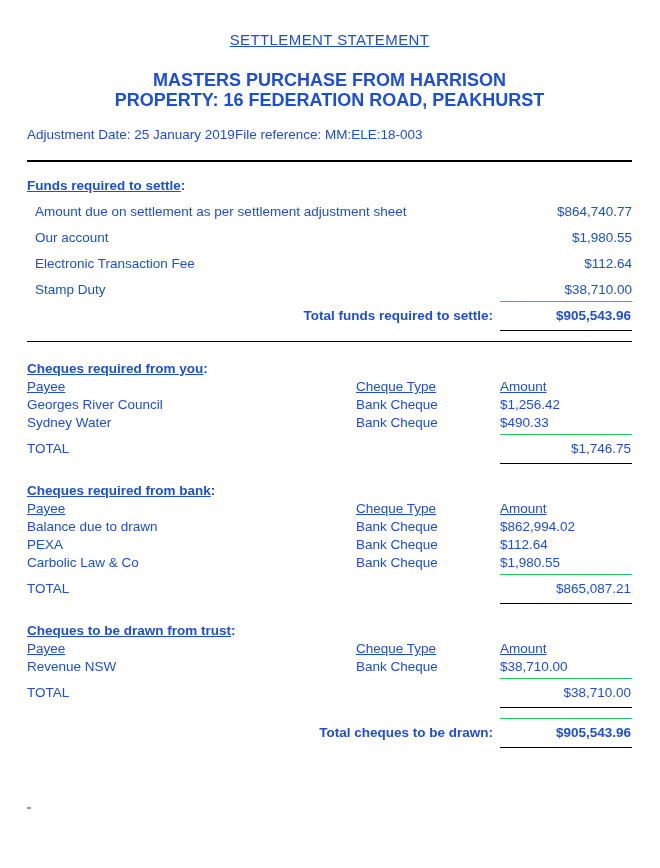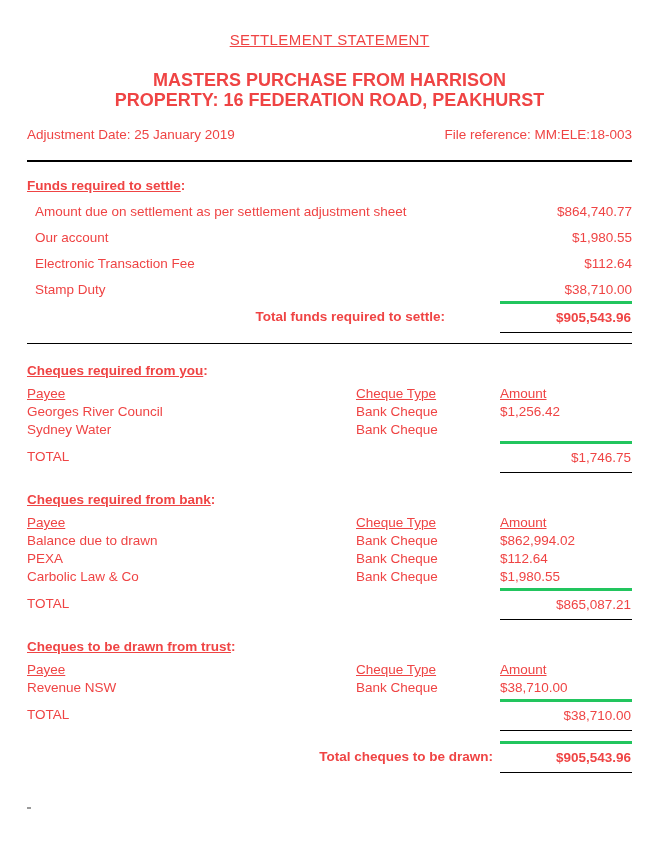--- a/index.html
+++ b/index.html
@@ -1,51 +1,51 @@
 <!DOCTYPE html>
 <html><head>
 <meta charset="utf-8">
 <style>
   * { margin:0; padding:0; box-sizing:border-box; }
   html,body { background:#ffffff; }
   .page {
     position:relative;
     width:660px; height:868px;
     background:#ffffff;
-    color:#ef4444;
+    color:#1d4ed8;
     font-family:"Liberation Sans", sans-serif;
     font-size:13.5px;
     line-height:18px;
     padding:30px 28px 0 27px;
     overflow:hidden;
   }
   .u { text-decoration:underline; }
   .b { font-weight:bold; }
   .center { text-align:center; }
   .title { font-size:15px; line-height:20px; letter-spacing:0.4px; }
   .subtitles { margin-top:20px; font-weight:bold; font-size:18px; line-height:20px; }
-  .meta-row { margin-top:16px; display:flex; justify-content:space-between; }
+  .meta-row { margin-top:16px; display:flex; }
   .rule { height:1.5px; background:#000; }
   .rule-1 { margin-top:16px; }
   .rule-2 { margin-top:10px; }
   .section-heading { font-weight:bold; }
   .h-funds { margin-top:15px; }
   .h-cheques { margin-top:18px; }
   .frow { display:flex; justify-content:space-between; margin-top:8px;margin-left:8px; }
   
   .tgrid { display:grid; grid-template-columns:329px 144px 132px; align-items:center; }
-  .thead { margin-top:5px; }
+  .thead { }
   .trow { }
   .amt { text-align:left; }
   .total-row { margin-top:2px; }
-  .ftotal { display:grid; grid-template-columns:1fr 132px; align-items:center; margin-top:2px;gap:48px; }
+  .ftotal { display:grid; grid-template-columns:1fr 132px; align-items:center; margin-top:2px; }
   .ftotal-label { text-align:right; font-weight:bold; padding-right:7px; }
   .amount-box {
     width:132px; text-align:right;
-    border-top:3px solid #22c55e; border-bottom:1px solid #000;
+    border-top:1px solid #22c55e; border-bottom:1px solid #000;
     padding:5px 1px 5px 0;
   }
   .gtotal { display:grid; grid-template-columns:1fr 132px; align-items:center; margin-top:10px; }
   .gtotal-label { text-align:right; font-weight:bold; padding-right:7px; }
   .stray-mark { position:absolute; left:27px; top:807px; width:4px; height:2px; background:#9a9a9a; }
 </style>
 </head>
 <body>
 
 <div class="page">
@@ -97,20 +97,21 @@
     <span class="amt"><span class="u">Amount</span></span>
   </div>
   <div class="tgrid trow">
     <span>Georges River Council</span>
     <span>Bank Cheque</span>
     <span class="amt">$1,256.42</span>
   </div>
   <div class="tgrid trow">
     <span>Sydney Water</span>
     <span>Bank Cheque</span>
+    <span class="amt">$490.33</span>
   </div>
   <div class="tgrid total-row">
     <span>TOTAL</span>
     <span></span>
     <span class="amount-box">$1,746.75</span>
   </div>
 
   <div class="section-heading h-cheques">
     <span class="u">Cheques required from bank</span><span>:</span>
   </div>

